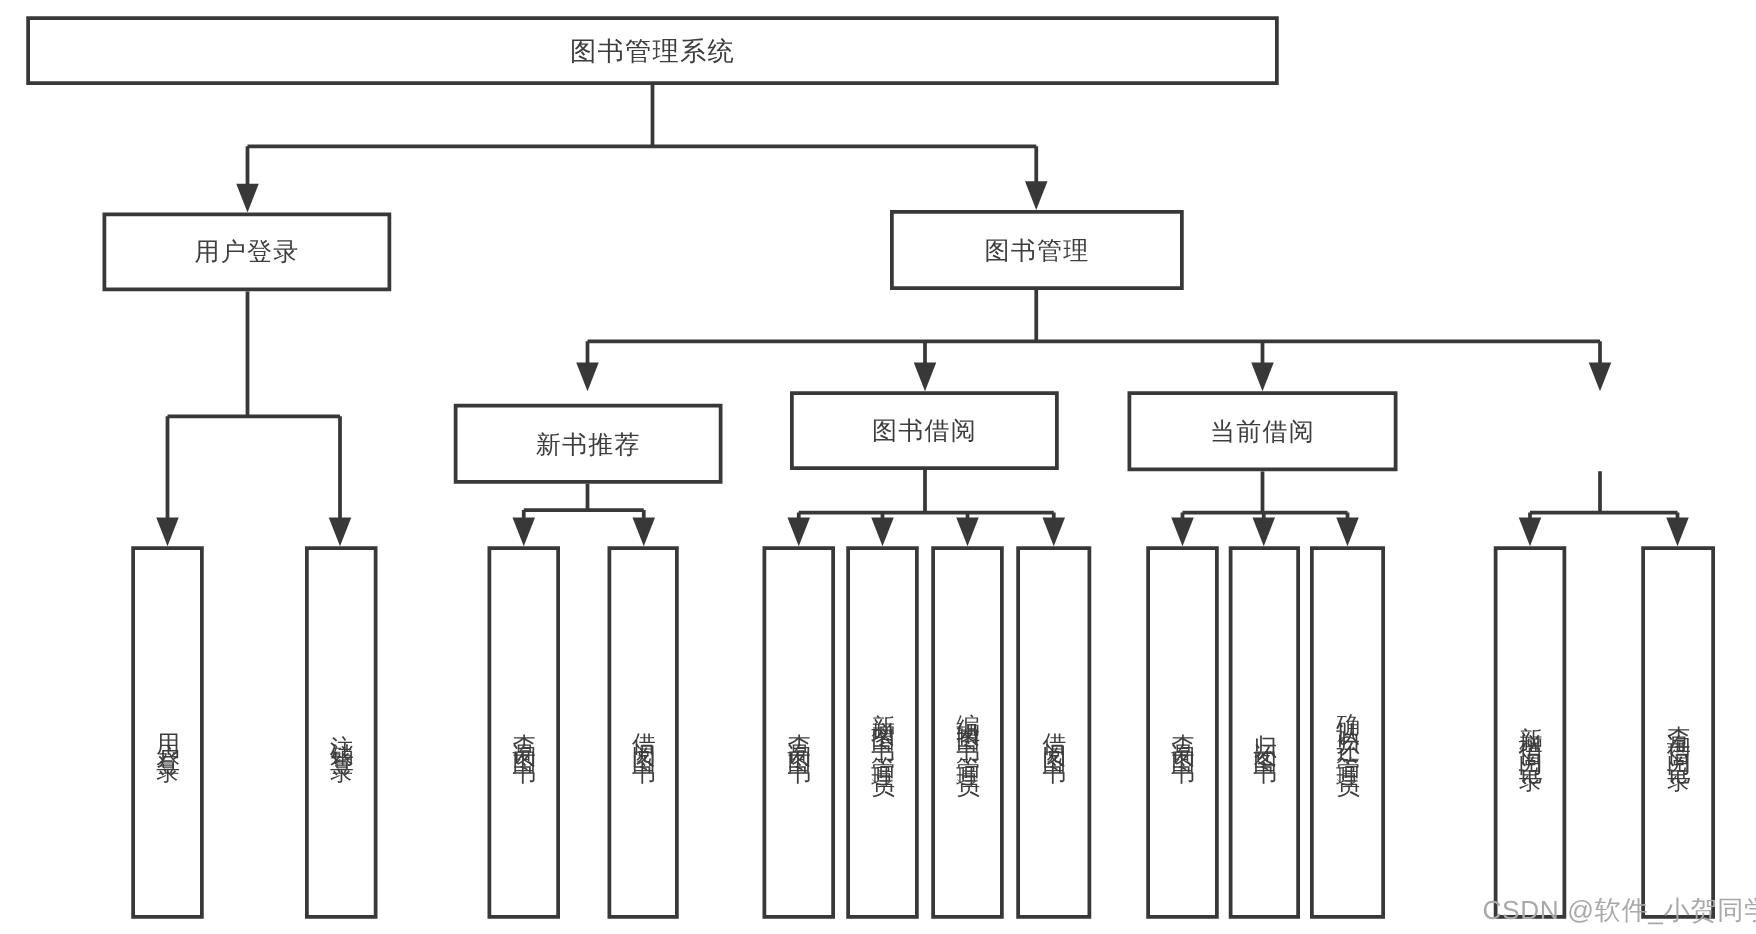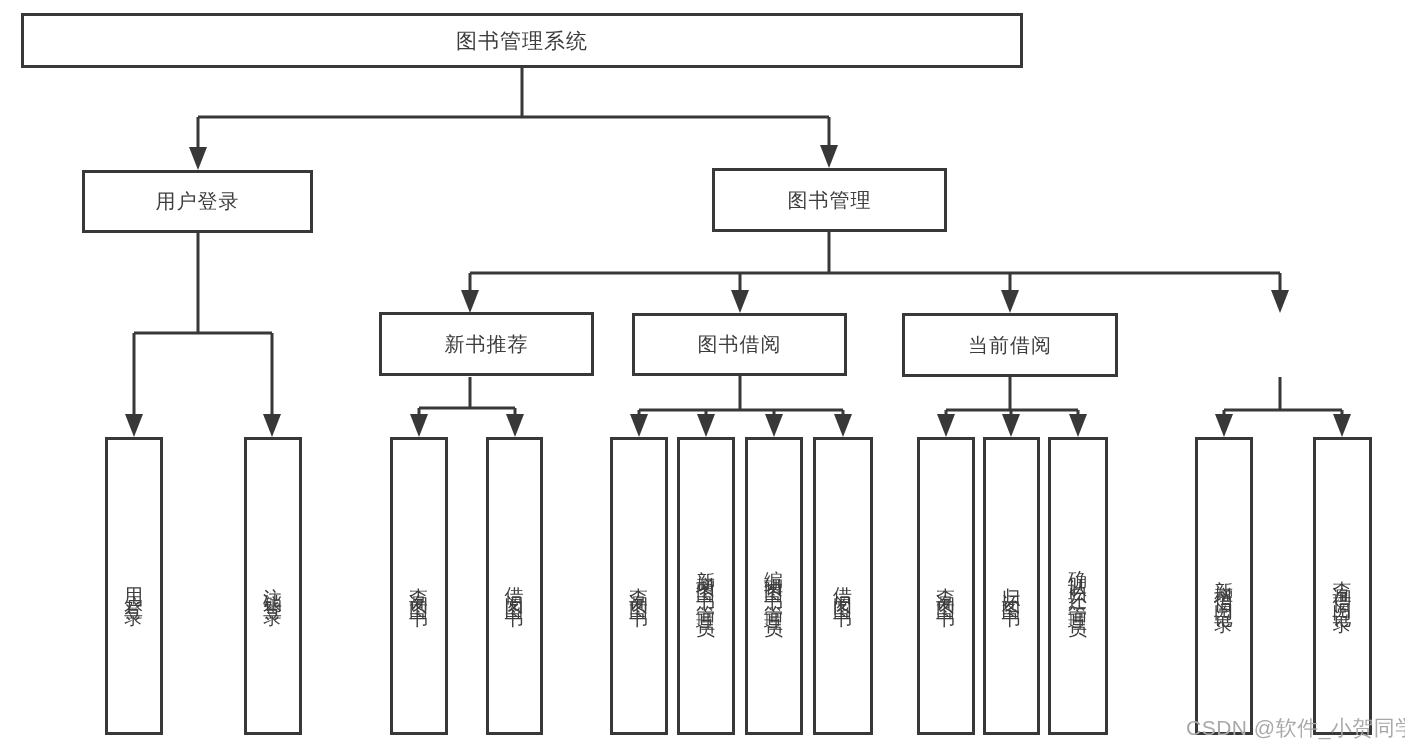--- a/index.html
+++ b/index.html
@@ -75,21 +75,21 @@
     <span>图书管理系统</span>
   </div>
 
   <div class="node h-node" style="left:82px;top:170px;width:231px;height:63px;">
     <span>用户登录</span>
   </div>
   <div class="node h-node" style="left:712px;top:168px;width:235px;height:64px;text-align:center;">
     <span>图书管理</span>
   </div>
 
-  <div class="node h-node" style="left:363px;top:312px;width:215px;height:64px;margin-left:16px;">
+  <div class="node h-node" style="left:363px;top:323px;width:215px;height:64px;">
     <span>新书推荐</span>
   </div>
   <div class="node h-node" style="left:902px;top:313px;width:216px;height:64px;">
     <span>当前借阅</span>
   </div>
   <div class="node h-node" style="left:632px;top:313px;width:215px;height:63px;">
     <span>图书借阅</span>
   </div>
 
   <div class="node v-node" style="left:105px;top:437px;width:58px;height:298px;">

